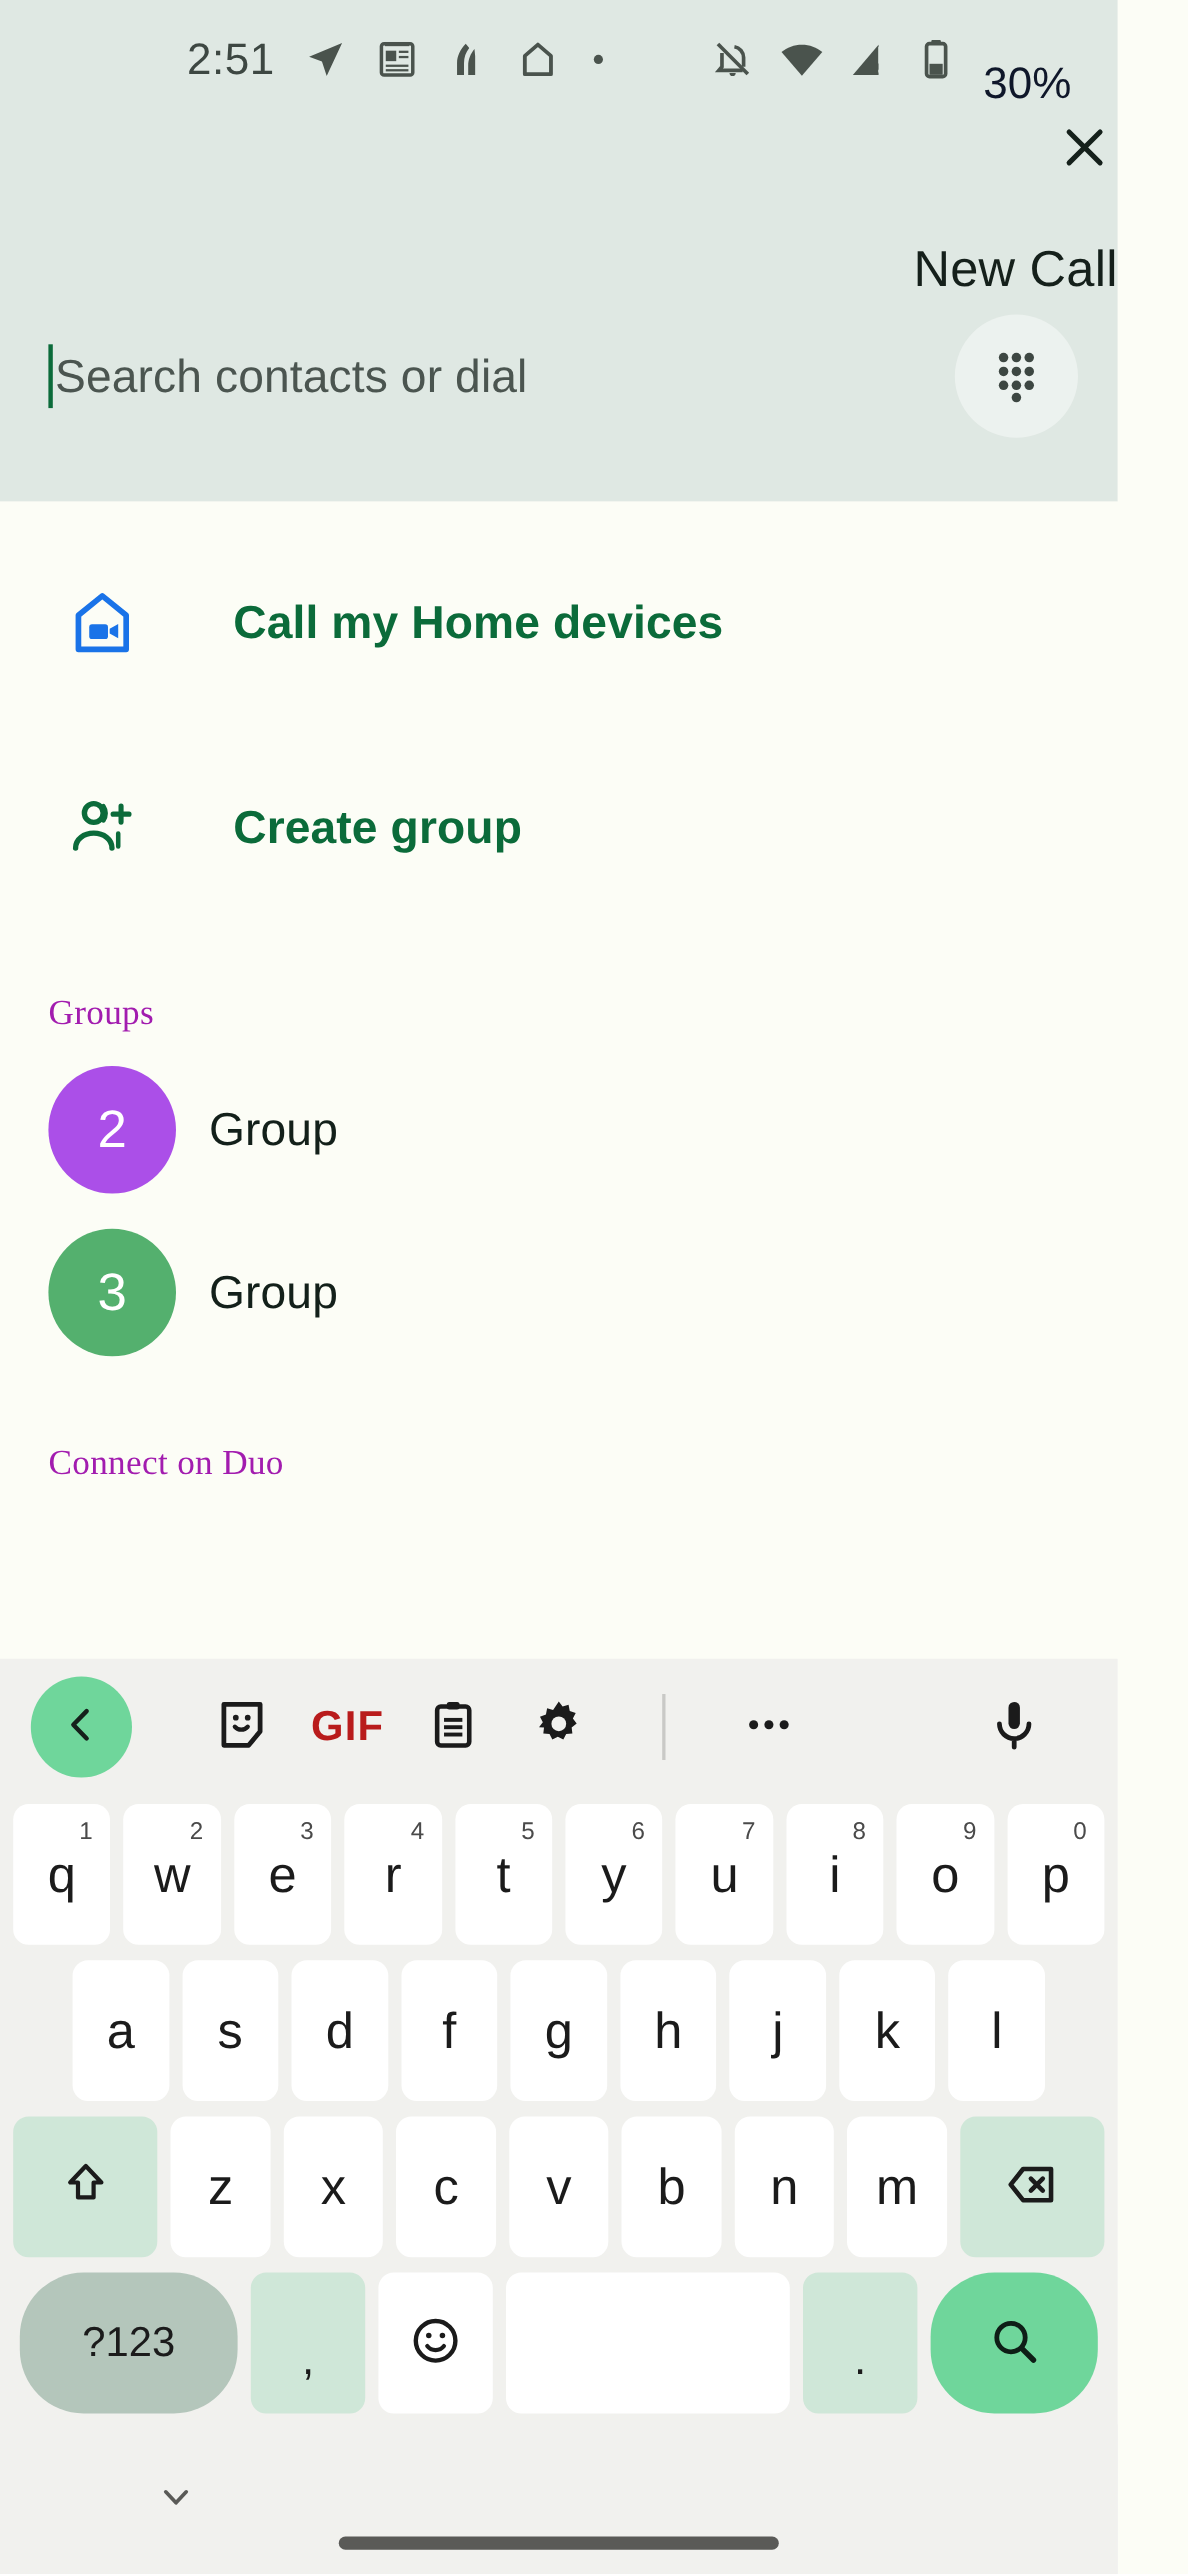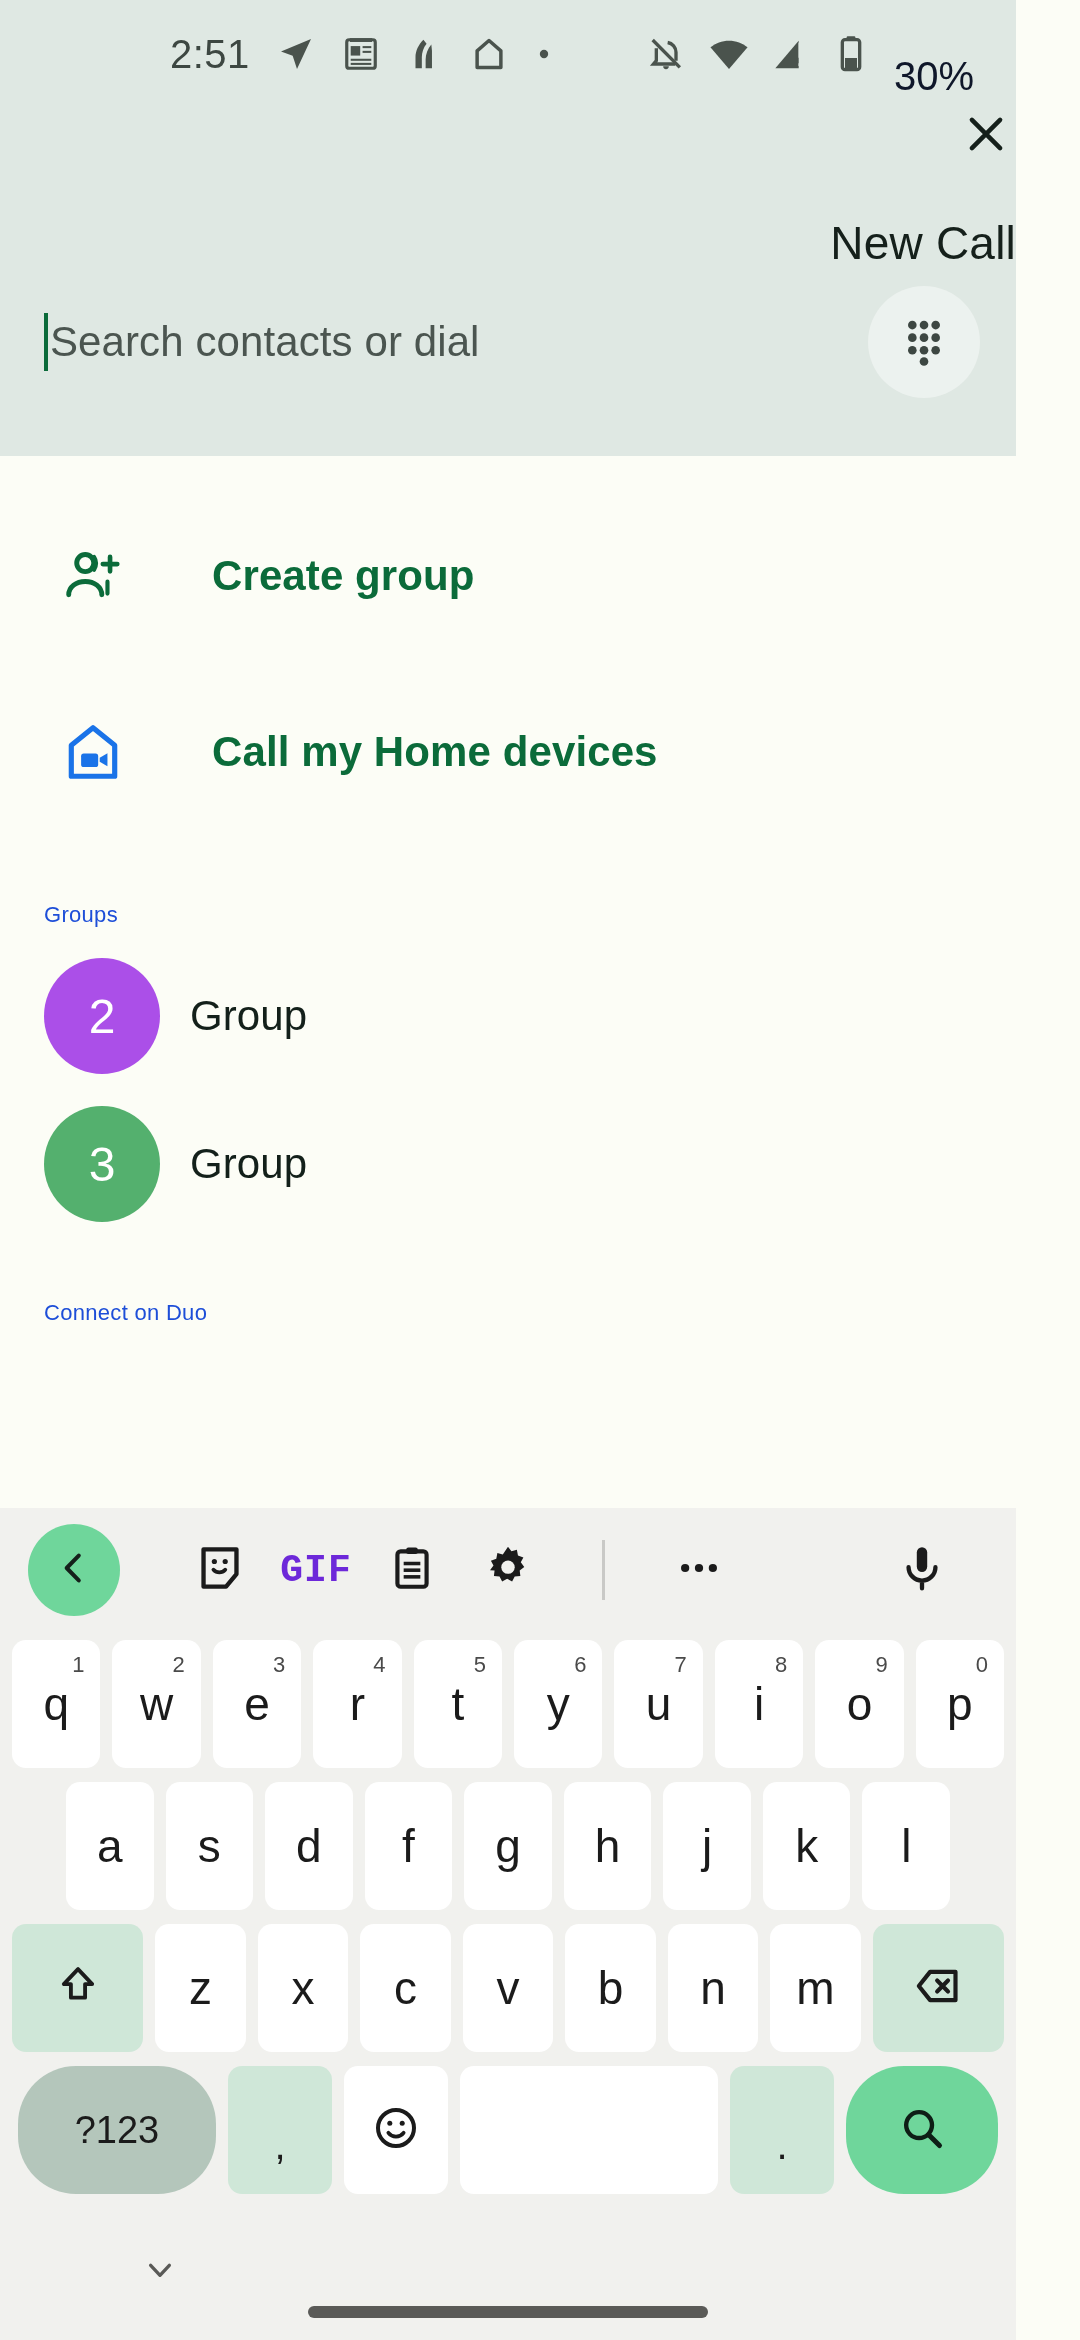--- a/index.html
+++ b/index.html
@@ -41,42 +41,42 @@
     display: flex; align-items: center; justify-content: center; flex: 0 0 auto;
   }
 
   
   .content { flex: 1 1 auto; background: #FCFDF6; overflow: hidden; }
 
   .action-row { display: flex; align-items: center; height: 132px; padding: 0 44px; gap: 0; }
   .action-icon { width: 108px; display: flex; align-items: center; justify-content: flex-start; padding-left: 18px; flex: 0 0 auto;}
   .action-label { font-size: 42px; color: #0B6B3A; font-weight: 600; letter-spacing: .1px; margin-left: 60px;}
 
-  .section-head { font-size: 22px; color: #1d4ed8; padding: 0 44px; letter-spacing: .3px; }
+  .section-head { font-size: 32px; color: #a21caf; padding: 0 44px; letter-spacing: .3px; font-family: Liberation Serif, serif; }
   .sec-groups { margin-top: 84px; }
   .sec-duo { margin-top: 70px; }
 
   .group-row { display: flex; align-items: center; height: 132px; padding: 0 44px; margin-top: 22px; }
   .avatar {
     width: 116px; height: 116px; border-radius: 50%;
     display: flex; align-items: center; justify-content: center;
     color: #FFFFFF; font-size: 48px; flex: 0 0 auto;
   }
   .group-label { font-size: 42px; color: #13201A; margin-left: 30px; letter-spacing: .1px; }
 
   
   .keyboard { flex: 0 0 auto; background: #F1F1EE; padding-bottom: 0; }
 
   .kb-toolbar { height: 124px; display: flex; align-items: center; padding: 0 28px; gap: 0; }
   .kb-back {
     width: 92px; height: 92px; border-radius: 50%; background: #6FD69B;
     display:flex; align-items:center; justify-content:center; margin-right: 52px;
   }
   .tool-ico { width: 96px; height: 92px; display: flex; align-items: center; justify-content: center; }
-  .gif-txt { font-size: 38px; font-weight: 700; color: #6d28d9; letter-spacing: 1px; font-family: Liberation Mono, monospace; }
+  .gif-txt { font-size: 38px; font-weight: 700; color: #b91c1c; letter-spacing: 1px; font-family: Liberation Sans, sans-serif; }
   .kb-div { width: 3px; height: 60px; background: #C9C9C6; margin: 0 46px; flex: 0 0 auto;}
   .kb-spacer { flex: 1 1 auto; }
 
   .kb-rows { padding: 8px 6px 0; }
   .kb-row { display: flex; justify-content: center; align-items: stretch; margin-bottom: 14px; gap: 12px; padding: 0 6px; }
   .key {
     background: #FFFFFF; border-radius: 14px; position: relative;
     display: flex; align-items: center; justify-content: center;
     height: 128px; flex: 1 1 0; min-width: 0;
   }
@@ -211,41 +211,41 @@
               <circle cx="12" cy="21.2" r="1.85"></circle>
             </g>
           </svg>
         </span>
       </div>
     </div>
   </div>
 
   <div class="content">
 
+    <div class="action-row" style="margin-top:44px;">
+      <div class="action-icon">
+        <svg width="62" height="62" viewBox="0 0 24 24">
+          <path fill="none" stroke="#1A73E8" stroke-width="2" stroke-linejoin="round" d="M12 2.6 3.6 9.4V21.4h16.8V9.4z"></path>
+          <rect x="7.4" y="12.6" width="6.6" height="5.2" rx="1" fill="#1A73E8"></rect>
+          <path fill="#1A73E8" d="M14.6 14.2l3-1.7v5l-3-1.7z"></path>
+        </svg>
+      </div>
+      <div class="action-label">Call my Home devices</div>
+    </div>
+
     <div class="action-row" style="margin-top:54px;">
       <div class="action-icon">
         <svg width="62" height="62" viewBox="0 0 24 24">
           <circle cx="9" cy="7" r="3.3" fill="none" stroke="#0B6B3A" stroke-width="1.9"></circle>
           <path fill="none" stroke="#0B6B3A" stroke-width="1.9" stroke-linecap="round" d="M2.6 19.3c0-3.1 2.9-5.2 6.4-5.2s6.4 2.1 6.4 5.2"></path>
           <path fill="none" stroke="#0B6B3A" stroke-width="1.8" stroke-linecap="round" d="M18.6 4.6v5.6M15.8 7.4h5.6"></path>
           <path fill="none" stroke="#0B6B3A" stroke-width="1.6" stroke-linecap="round" d="M12.4 4.6a4.4 4.4 0 0 1 0 5M17.6 14.2v4.6"></path>
         </svg>
       </div>
       <div class="action-label">Create group</div>
-    </div>
-
-    <div class="action-row" style="margin-top:44px;">
-      <div class="action-icon">
-        <svg width="62" height="62" viewBox="0 0 24 24">
-          <path fill="none" stroke="#1A73E8" stroke-width="2" stroke-linejoin="round" d="M12 2.6 3.6 9.4V21.4h16.8V9.4z"></path>
-          <rect x="7.4" y="12.6" width="6.6" height="5.2" rx="1" fill="#1A73E8"></rect>
-          <path fill="#1A73E8" d="M14.6 14.2l3-1.7v5l-3-1.7z"></path>
-        </svg>
-      </div>
-      <div class="action-label">Call my Home devices</div>
     </div>
 
     <div class="section-head sec-groups">Groups</div>
 
     <div class="group-row">
       <div class="avatar" style="background:#AB4FE8;">
         <span>2</span>
       </div>
       <div class="group-label">Group</div>
     </div>

